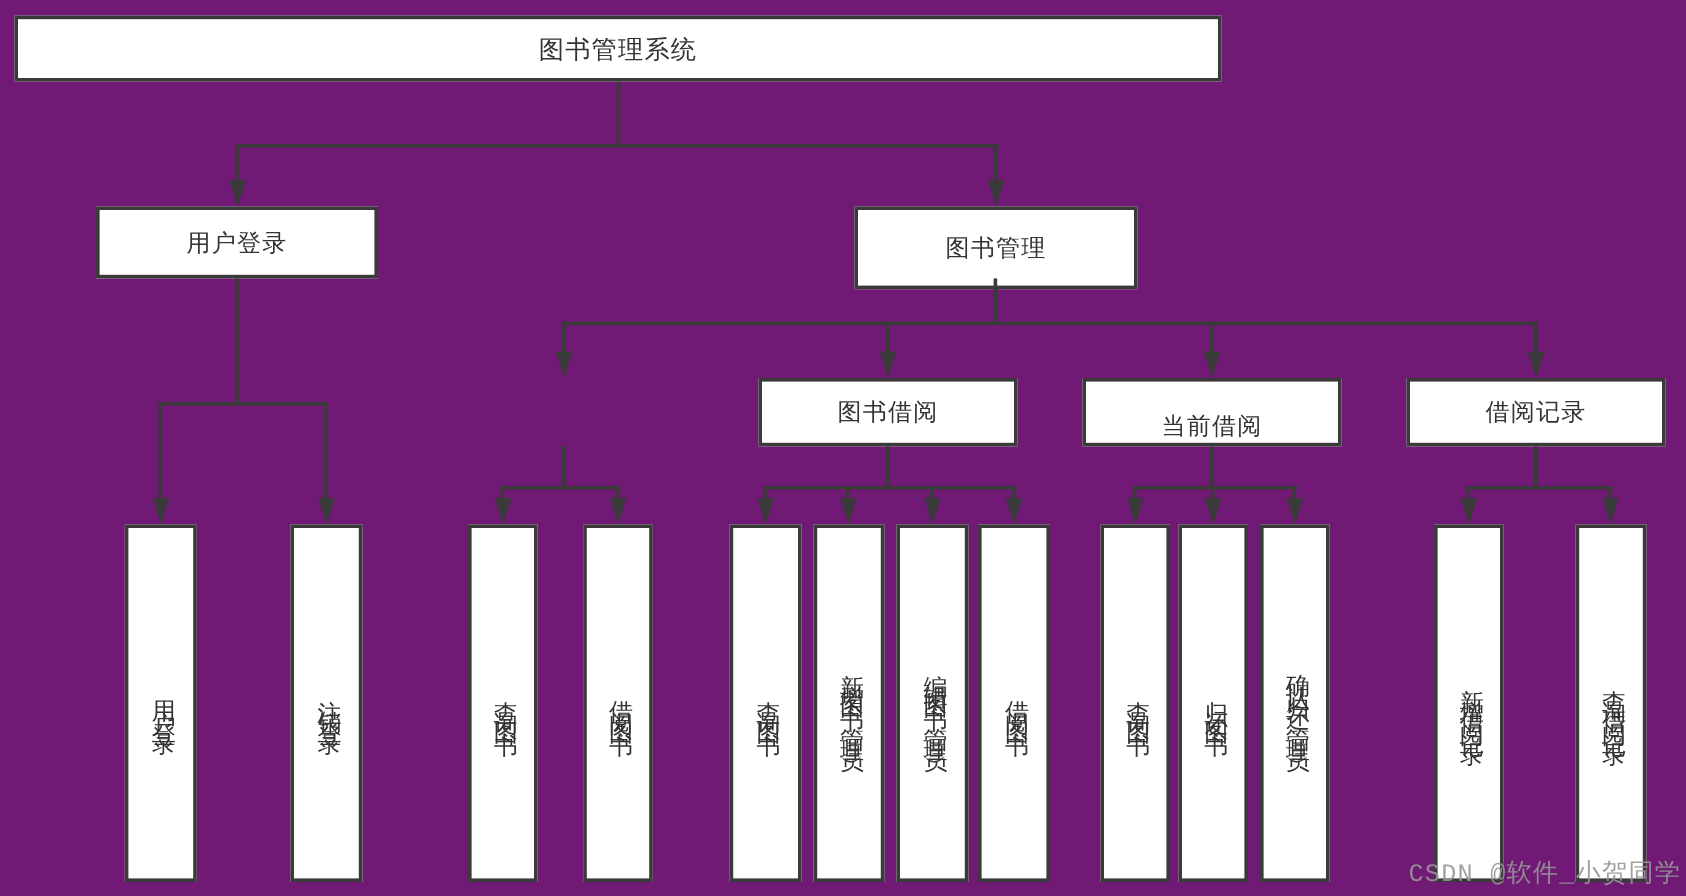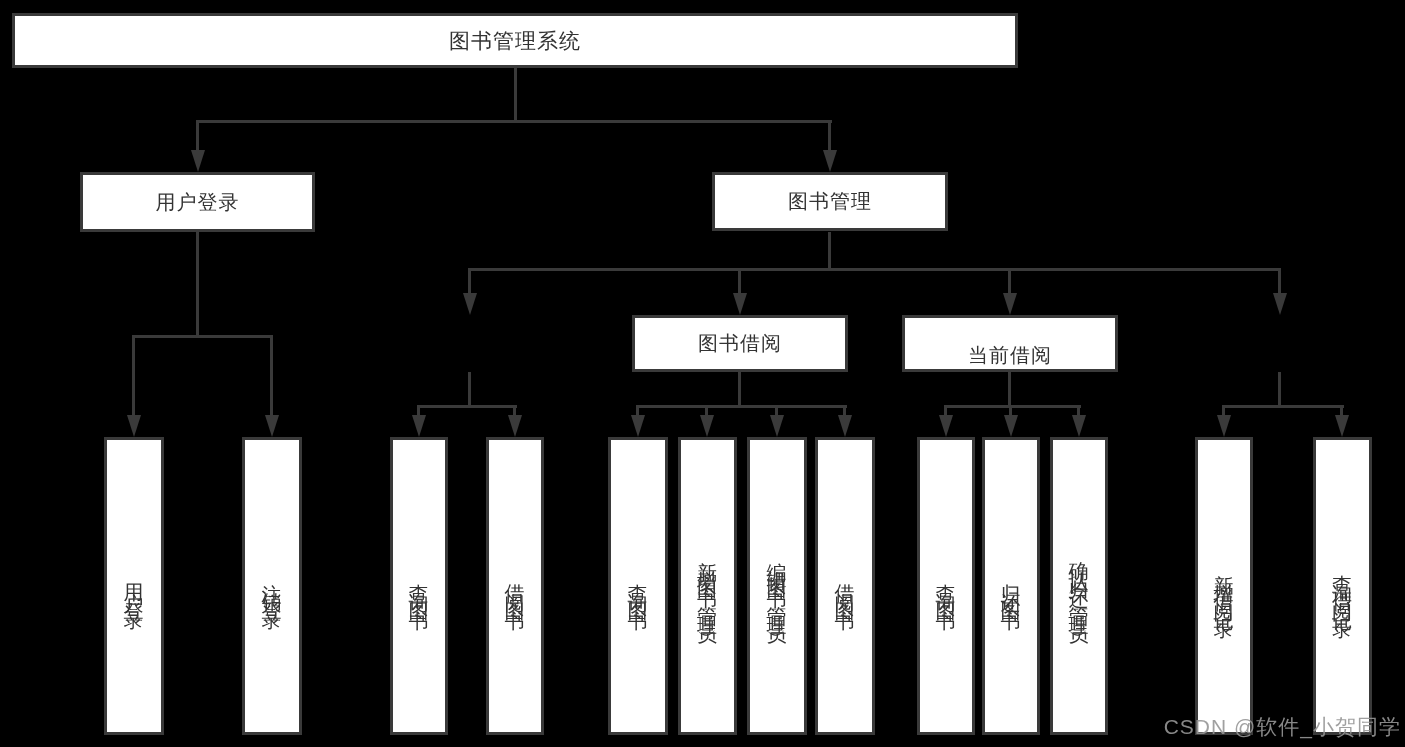--- a/index.html
+++ b/index.html
@@ -1,21 +1,21 @@
 <!DOCTYPE html>
 <html><head>
 <meta charset="utf-8">
 <style>
   html, body { margin: 0; padding: 0; background: #ffffff; }
   .stage {
     position: relative;
     width: 1405px;
     height: 747px;
-    background: #000000;
-    font-family: Liberation Sans, sans-serif;
+    background: #701a75;
+    font-family: Liberation Mono, monospace;
     color: #333333;
     overflow: hidden;
   }
   .node {
     position: absolute;
     box-sizing: border-box;
     background: #ffffff;
     border: 3px solid #3a3a3a;
     display: flex;
     align-items: center;
@@ -66,21 +66,21 @@
   <div class="vline" style="left:514px; top:68px; height:52px;"></div>
   <div class="hline" style="left:196px; top:120px; width:636px;"></div>
   <div class="vline" style="left:196px; top:120px; height:32px;"></div>
   <div class="arrow" style="left:191px; top:150px;"></div>
   <div class="vline" style="left:828px; top:120px; height:32px;"></div>
   <div class="arrow" style="left:823px; top:150px;"></div>
 
   <div class="node h" style="left:80px; top:172px; width:235px; height:60px;">
     <span>用户登录</span>
   </div>
-  <div class="node h" style="left:712px; top:172px; width:236px; height:59px;">
+  <div class="node h" style="left:712px; top:172px; width:236px; height:69px;">
     <span>图书管理</span>
   </div>
 
   <div class="vline" style="left:196px; top:232px; height:103px;"></div>
   <div class="hline" style="left:132px; top:335px; width:141px;"></div>
   <div class="vline" style="left:132px; top:335px; height:82px;"></div>
   <div class="arrow" style="left:127px; top:415px;"></div>
   <div class="vline" style="left:270px; top:335px; height:82px;"></div>
   <div class="arrow" style="left:265px; top:415px;"></div>
 
@@ -93,20 +93,23 @@
   <div class="vline" style="left:1008px; top:268px; height:27px;"></div>
   <div class="arrow" style="left:1003px; top:293px;"></div>
   <div class="vline" style="left:1278px; top:268px; height:27px;"></div>
   <div class="arrow" style="left:1273px; top:293px;"></div>
 
   <div class="node h" style="left:632px; top:315px; width:216px; height:57px;">
     <span>图书借阅</span>
   </div>
   <div class="node h" style="left:902px; top:315px; width:216px; height:57px;align-items:flex-end;">
     <span>当前借阅</span>
+  </div>
+  <div class="node h" style="left:1172px; top:315px; width:216px; height:57px;">
+    <span>借阅记录</span>
   </div>
 
   <div class="vline" style="left:468px; top:372px; height:33px;"></div>
   <div class="hline" style="left:417px; top:405px; width:100px;"></div>
   <div class="vline" style="left:417px; top:405px; height:12px;"></div>
   <div class="arrow" style="left:412px; top:415px;"></div>
   <div class="vline" style="left:513px; top:405px; height:12px;"></div>
   <div class="arrow" style="left:508px; top:415px;"></div>
 
   <div class="vline" style="left:738px; top:372px; height:33px;"></div>

